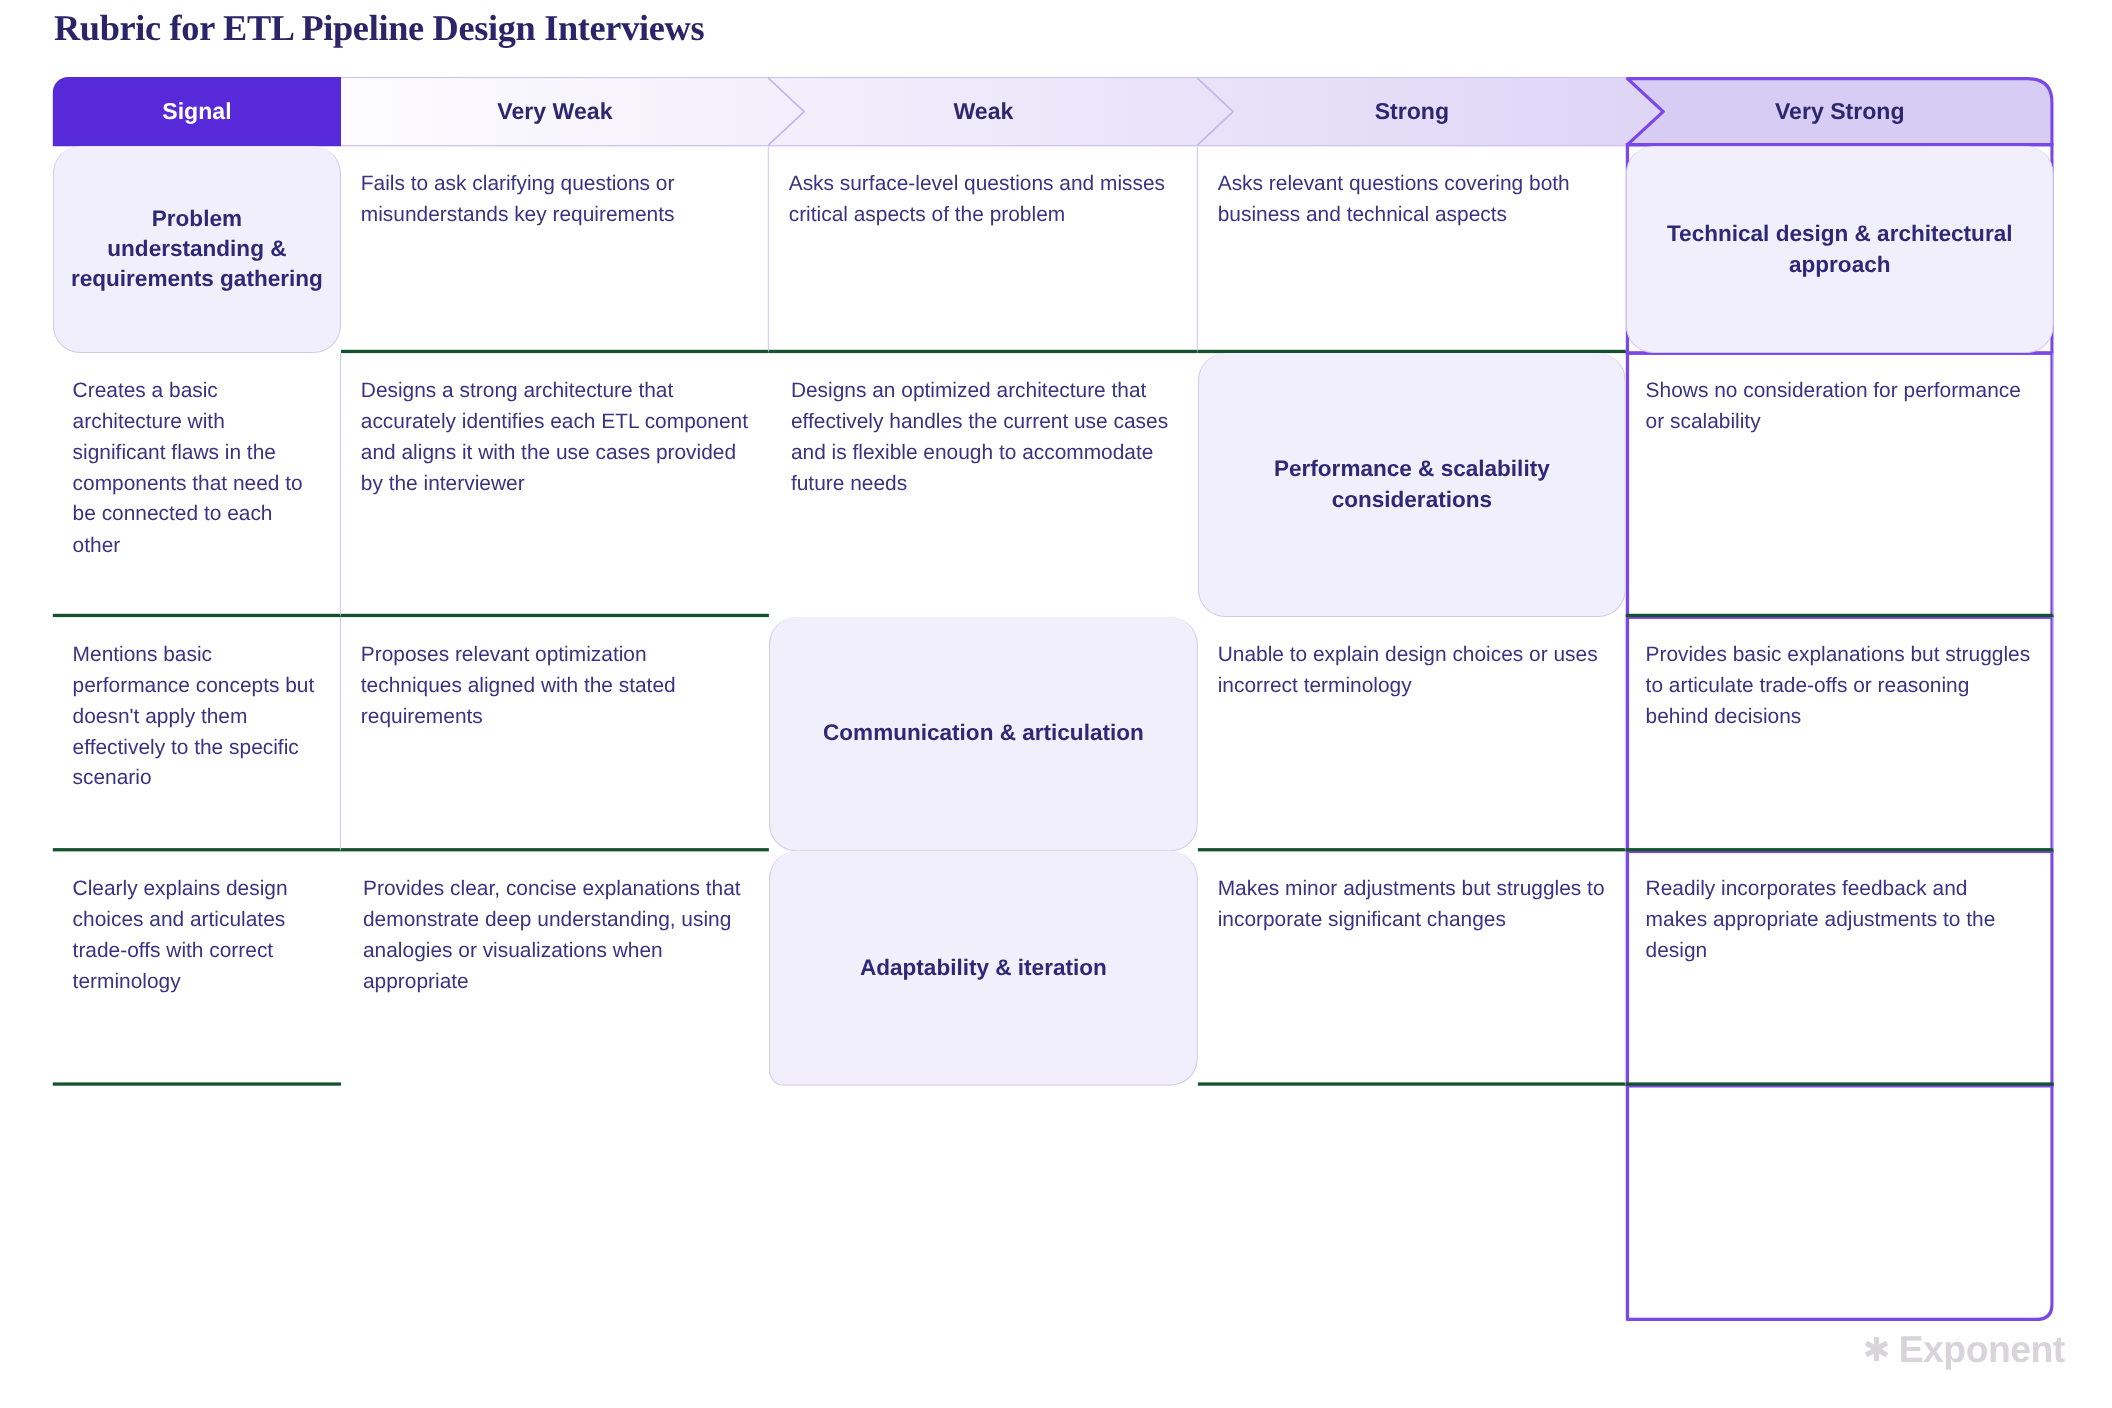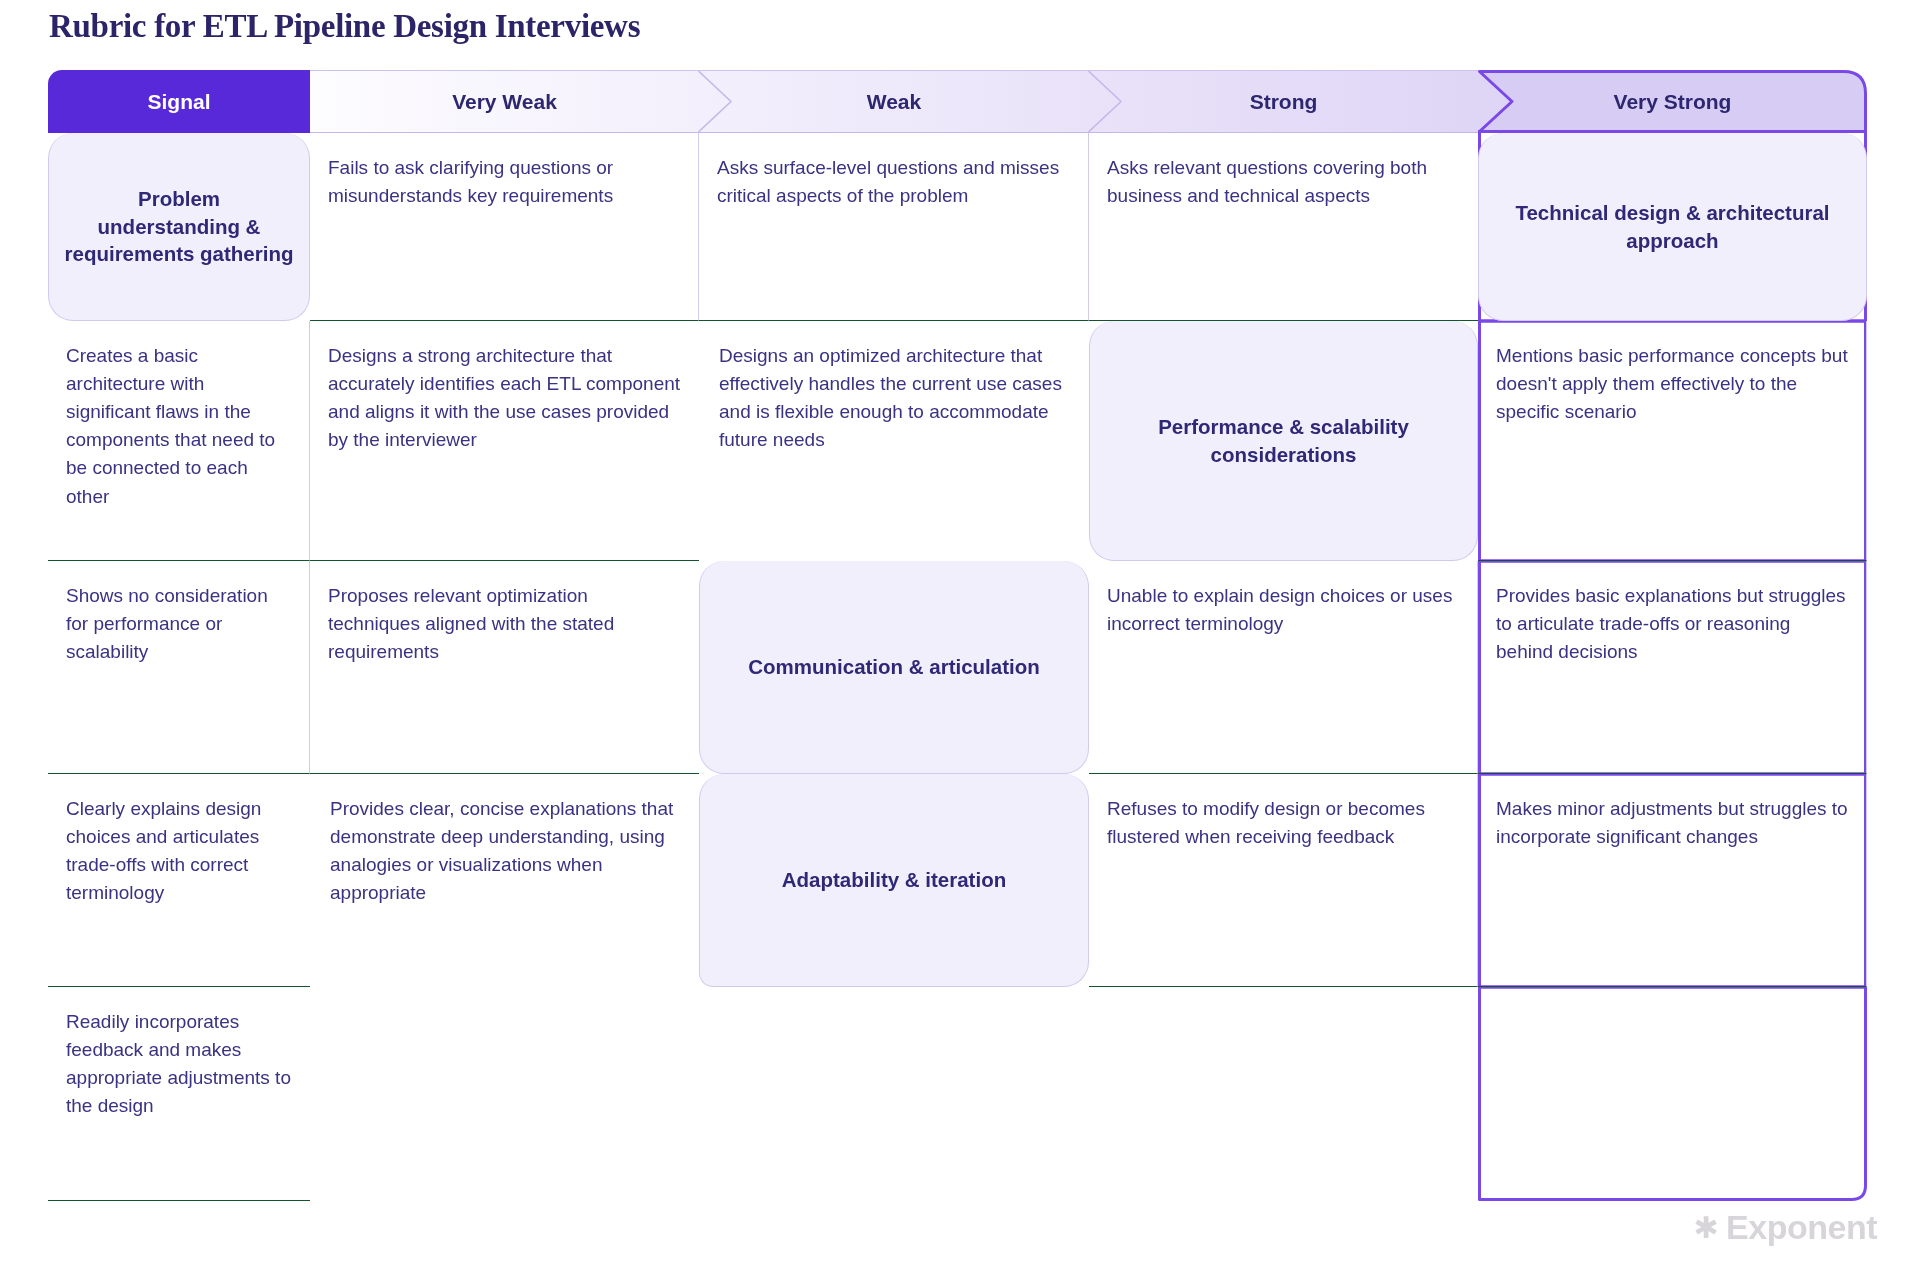--- a/index.html
+++ b/index.html
@@ -33,21 +33,21 @@
     background:#5729d8;color:#ffffff;border-radius:14px 0 0 0;
   }
   .c-label{
     background:#f1effb;
     border-left:1px solid #d3c9ef;border-right:1px solid #d3c9ef;border-bottom:1px solid #d3c9ef;
     display:flex;align-items:center;justify-content:center;text-align:center;
     font-weight:700;font-size:20.5px;line-height:1.35;color:#2e2876;padding:0 15px;border-radius:25px;
   }
   .c-label.last{border-bottom-left-radius:14px;}
   .c-body{
-    border-right:1px solid #d3c9ef;border-bottom:1px solid #14532d;
+    border-right:1px solid #d3c9ef;border-bottom:3px solid #14532d;
     padding:21px 18px 0 18px;
     font-size:19px;line-height:1.48;color:#3a3282;background:transparent;
   }
   .col-strong{border-right:none;}
   .col-vs{border:none;padding:21px 16px 0 20px;}
   .logo{
     position:absolute;right:43px;top:1208px;
     display:flex;align-items:center;gap:8px;
     color:#d7d5da;font-weight:700;font-size:34px;letter-spacing:-0.5px;
   }
@@ -88,32 +88,31 @@
     <div class="cell c-body">Fails to ask clarifying questions or misunderstands key requirements</div>
     <div class="cell c-body">Asks surface-level questions and misses critical aspects of the problem</div>
     <div class="cell c-body col-strong">Asks relevant questions covering both business and technical aspects</div>
 
     <div class="cell c-label">Technical design &amp; architectural approach</div>
     <div class="cell c-body">Creates a basic architecture with significant flaws in the components that need to be connected to each other</div>
     <div class="cell c-body col-strong">Designs a strong architecture that accurately identifies each ETL component and aligns it with the use cases provided by the interviewer</div>
     <div class="cell c-body col-vs">Designs an optimized architecture that effectively handles the current use cases and is flexible enough to accommodate future needs</div>
 
     <div class="cell c-label">Performance &amp; scalability considerations</div>
+    <div class="cell c-body">Shows no consideration for performance or scalability</div>
     <div class="cell c-body">Mentions basic performance concepts but doesn't apply them effectively to the specific scenario</div>
-    <div class="cell c-body">Shows no consideration for performance or scalability</div>
     <div class="cell c-body col-strong">Proposes relevant optimization techniques aligned with the stated requirements</div>
 
     <div class="cell c-label">Communication &amp; articulation</div>
     <div class="cell c-body">Unable to explain design choices or uses incorrect terminology</div>
     <div class="cell c-body">Provides basic explanations but struggles to articulate trade-offs or reasoning behind decisions</div>
     <div class="cell c-body col-strong">Clearly explains design choices and articulates trade-offs with correct terminology</div>
     <div class="cell c-body col-vs">Provides clear, concise explanations that demonstrate deep understanding, using analogies or visualizations when appropriate</div>
 
     <div class="cell c-label last">Adaptability &amp; iteration</div>
-    <div class="cell c-body">Refuses to modify design or becomes flustered when receiving feedback</div>
     <div class="cell c-body">Makes minor adjustments but struggles to incorporate significant changes</div>
     <div class="cell c-body col-strong">Readily incorporates feedback and makes appropriate adjustments to the design</div>
   </div>
 </div>
 
 <div class="logo">
   <span class="logo-star">✱</span>
   <span>Exponent</span>
 </div>
 

